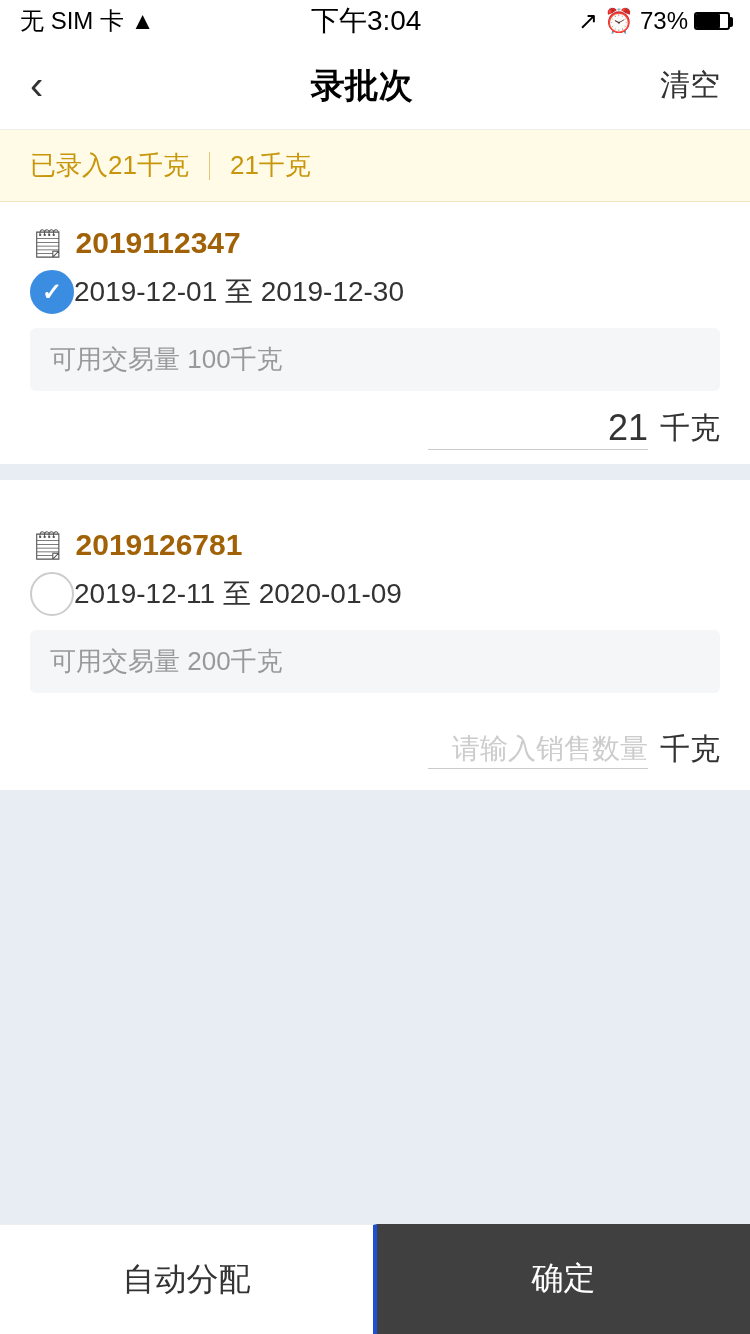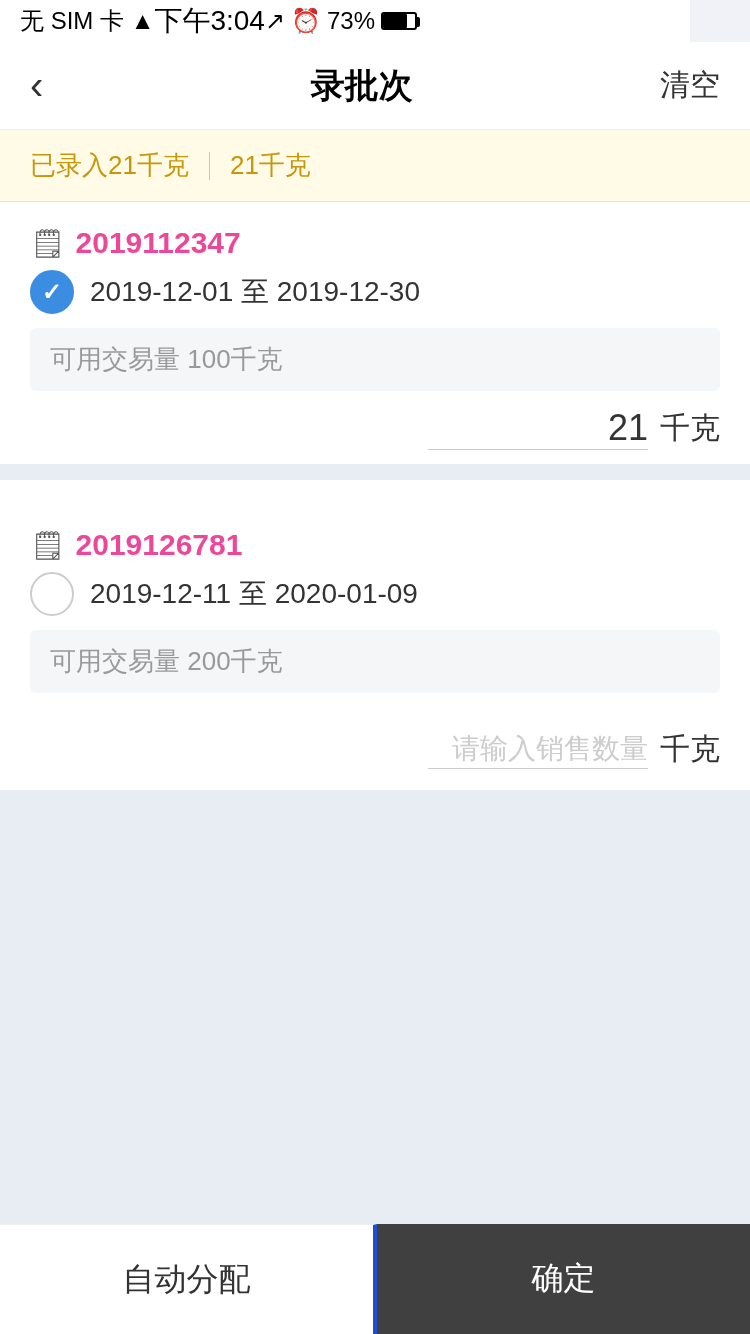--- a/index.html
+++ b/index.html
@@ -8,26 +8,26 @@
       font-family: -apple-system, "PingFang SC", "Helvetica Neue", Arial, sans-serif;
       width: 750px;
       min-height: 1334px;
       background: #f0f2f7;
       font-size: 28px;
       overflow-x: hidden;
     }
 
     
     .status-bar {
-      width: 690px;
+      width: 750px;
       height: 42px;
       background: #fff;
       display: flex;
       align-items: center;
-      justify-content: flex-start;
+      justify-content: space-between;
       padding: 0 20px;
       font-size: 24px;
       color: #000;
     }
     .status-left { display: flex; align-items: center; gap: 8px; }
     .status-center { font-size: 28px; font-weight: 500; }
     .status-right { display: flex; align-items: center; gap: 6px; font-size: 24px; }
 
     
     .nav-bar {
@@ -96,27 +96,26 @@
       gap: 10px;
       margin-bottom: 10px;
     }
     .doc-icon {
       font-size: 28px;
       color: #555;
     }
     .batch-number {
       font-size: 30px;
       font-weight: 600;
-      color: #ec4899;
+      color: #a16207;
     }
 
     .card-date-row {
       display: flex;
       align-items: center;
-      gap: 16px;
       margin-bottom: 14px;
     }
     .radio-circle {
       width: 44px;
       height: 44px;
       border-radius: 50%;
       border: 2px solid #ccc;
       display: flex;
       align-items: center;
       justify-content: center;

